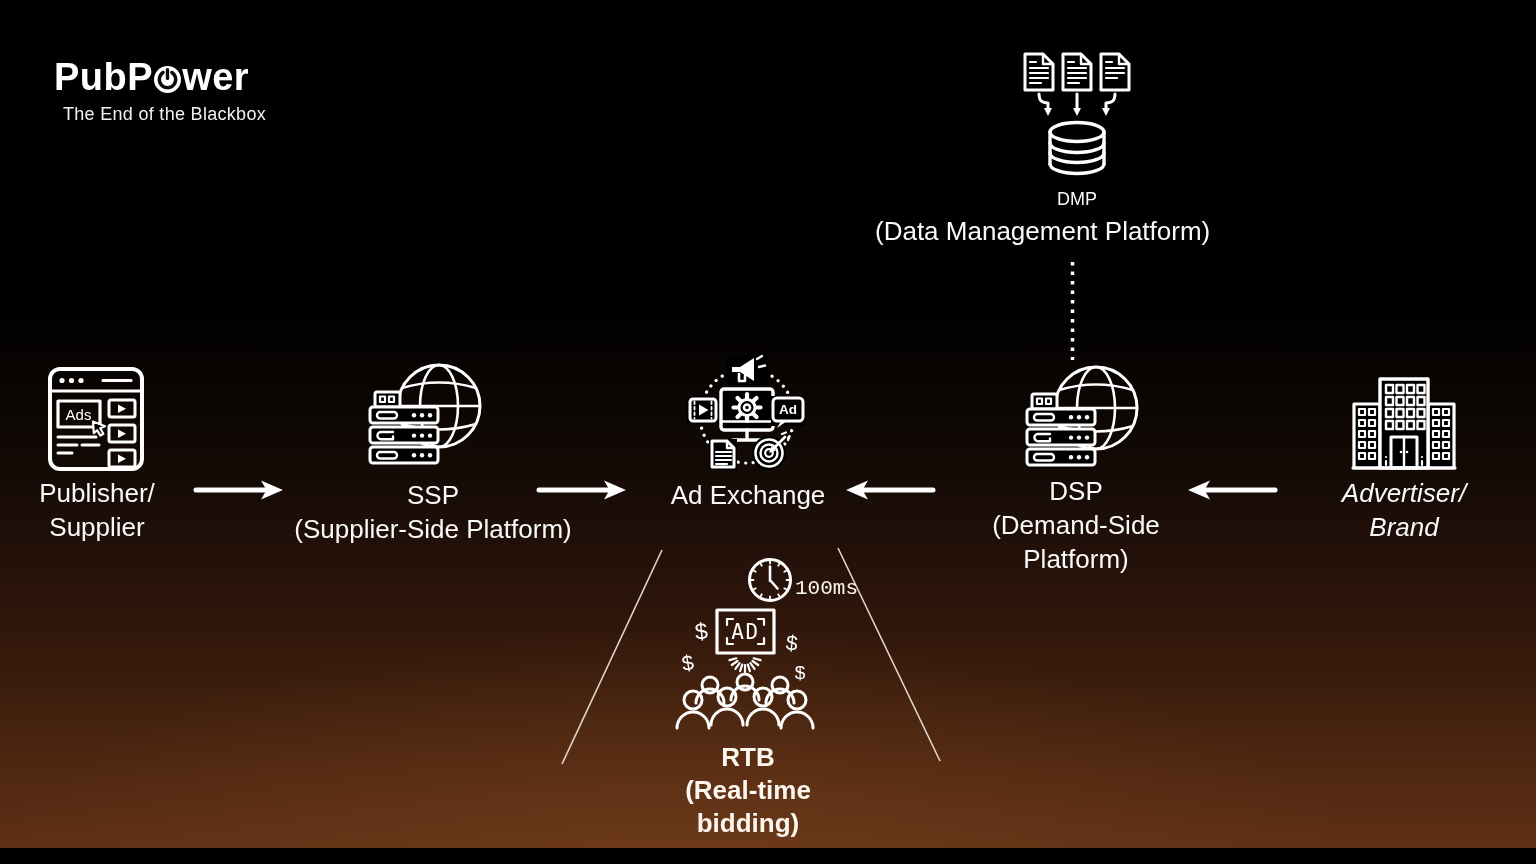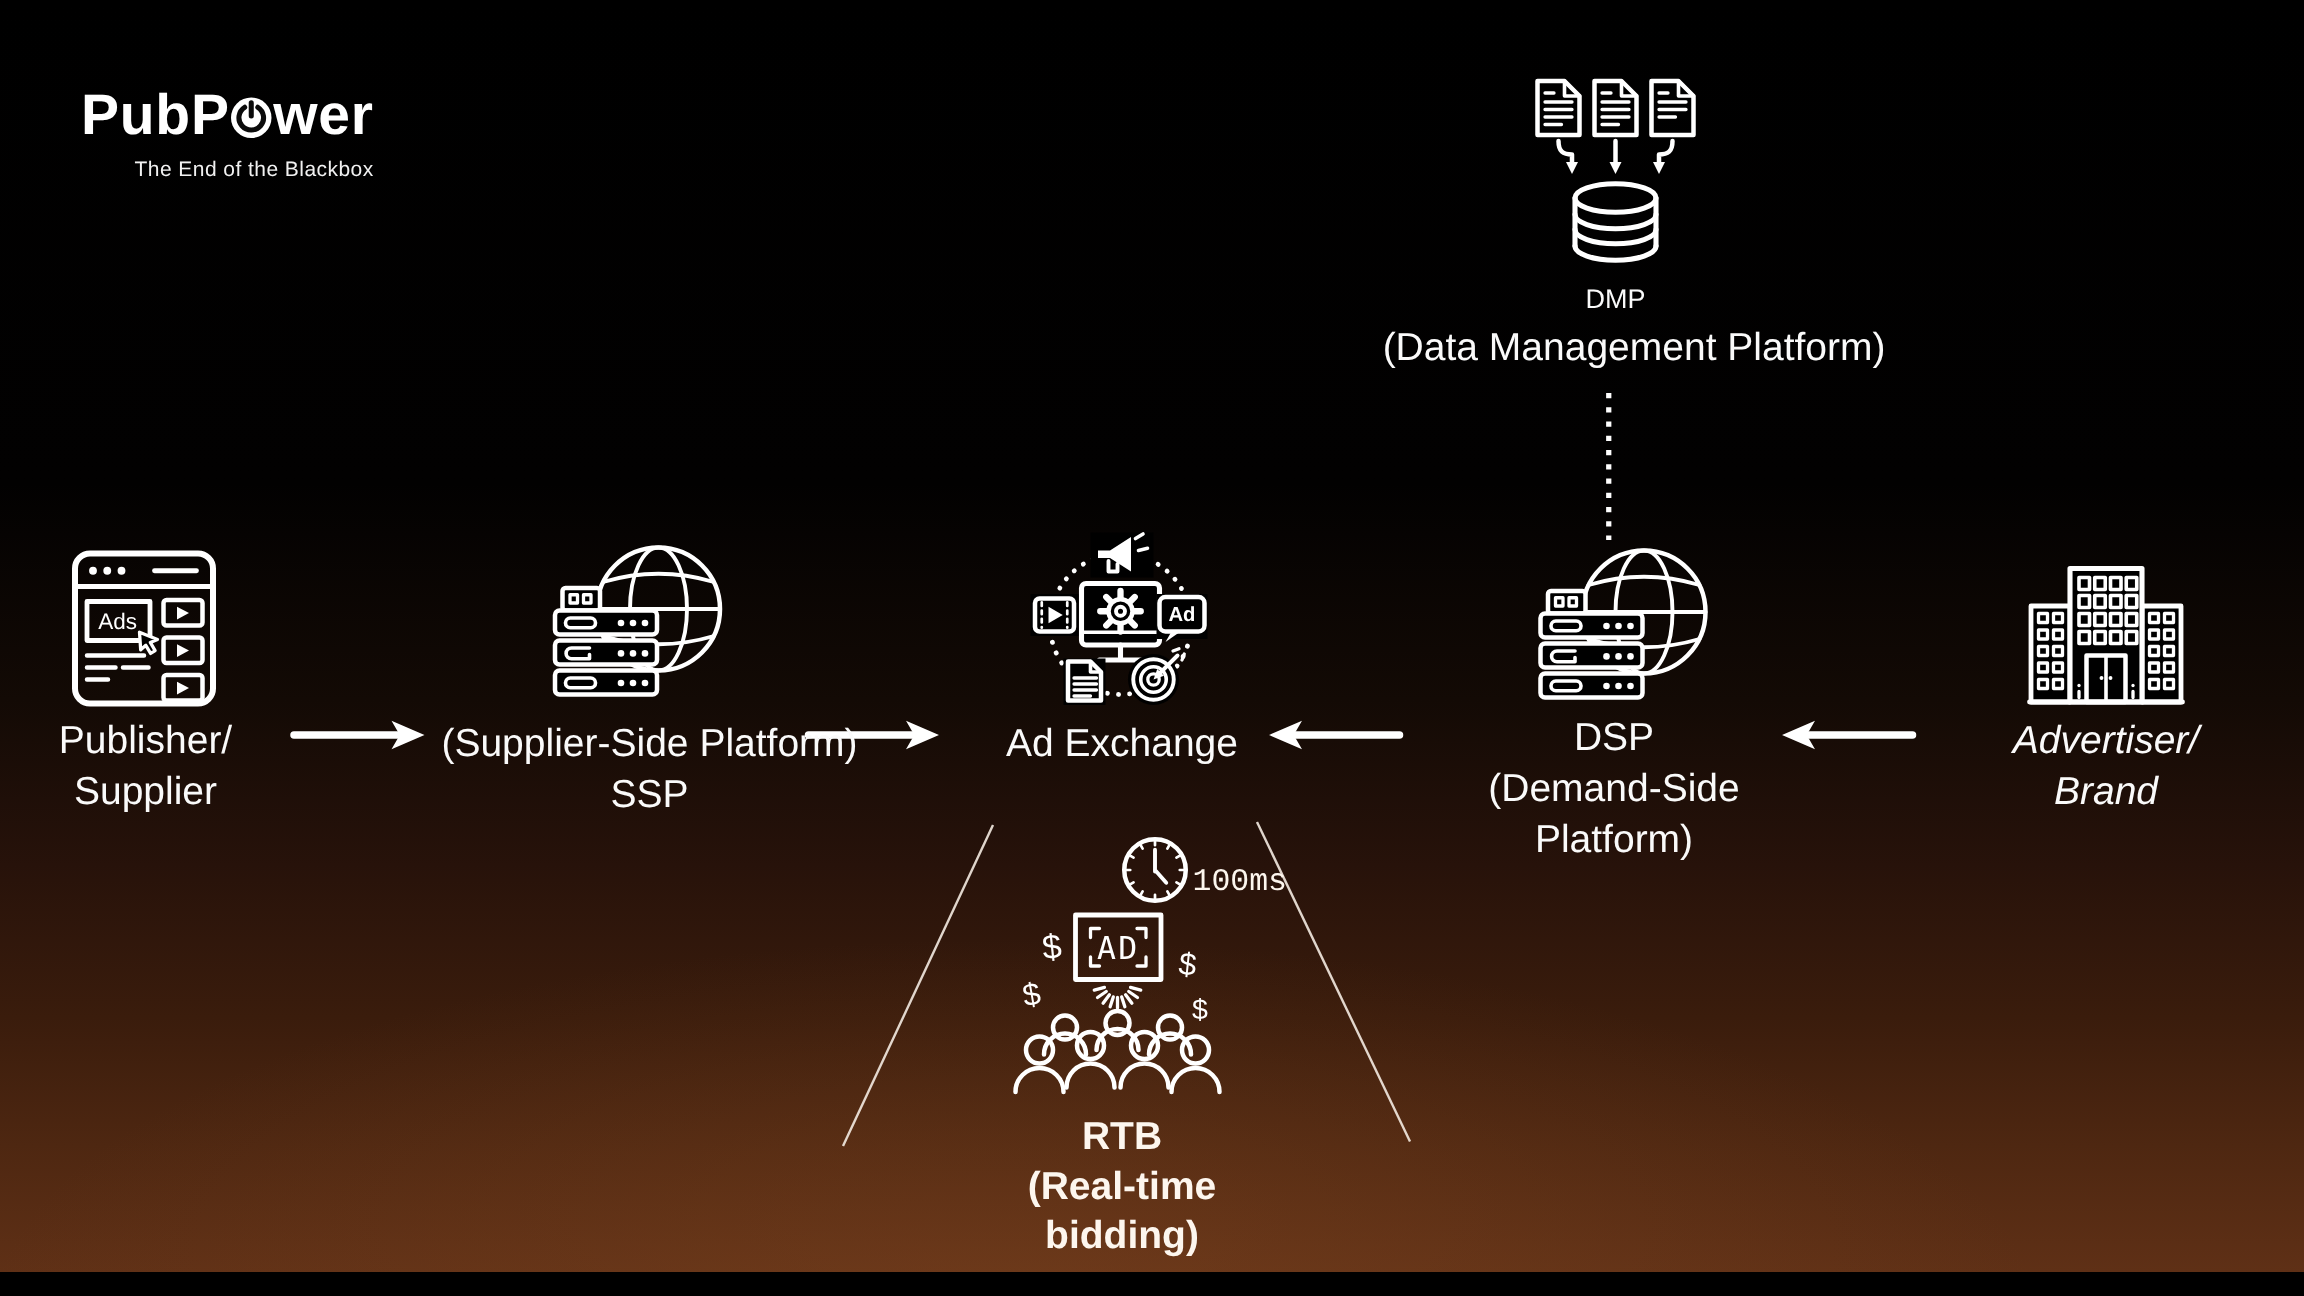--- a/index.html
+++ b/index.html
@@ -15,31 +15,31 @@
   svg { display:block; overflow:visible; }
   .stroke { stroke:#fff; fill:none; stroke-linecap:round; stroke-linejoin:round; }
   .fillw { fill:#fff; stroke:none; }
   .blk { fill:#000; stroke:#fff; stroke-linecap:round; stroke-linejoin:round; }
 
   
   .logo { left:54px; top:56px; }
   .brand { font-size:38px; font-weight:700; letter-spacing:.5px; color:#fff; white-space:nowrap; }
   .power-disc { display:inline-block; width:27px; height:27px; background:#fff; border-radius:50%;
                 vertical-align:baseline; transform:translateY(3px); margin:0 1px; }
-  .tagline { font-size:14px; color:#f1f1f1; margin:5px 0 0 25px; letter-spacing:.3px;text-align:right; }
+  .tagline { font-size:18px; color:#f1f1f1; margin:5px 0 0 9px; letter-spacing:.3px;text-align:right; }
 
   
   .nlabel { text-align:center; font-size:26px; line-height:34px; color:#fafafa; }
   .pub-label  { left:-8px;   top:476px; width:210px; }
   .ssp-label  { left:258px;  top:478px; width:350px; }
   .adx-label  { left:628px;  top:478px; width:240px; }
   .dsp-label  { left:926px;  top:474px; width:300px; }
   .adv-label  { left:1302px; top:476px; width:204px;font-style:italic; }
   .dmp-title    { left:977px; top:183px; width:200px; text-align:center; font-size:18px; line-height:32px; }
-  .dmp-subtitle { left:897px; top:215px; width:360px; text-align:right; font-size:26px; line-height:32px; }
+  .dmp-subtitle { left:875px; top:215px; width:360px; text-align:left; font-size:26px; line-height:32px; }
   .rtb-label  { left:628px; top:741px; width:240px; text-align:center; font-size:26px; line-height:33px; color:#fdf6ee;font-weight:bold; }
   .latency    { left:795px; top:577px; font-size:21px; color:#fdf6ee;font-family:Liberation Mono, monospace; }
 
   
   .publisher-icon  { left:47px;   top:366px; }
   .ssp-icon        { left:366px;  top:361px; }
   .adx-icon        { left:687px;  top:355px; }
   .dsp-icon        { left:1023px; top:363px; }
   .advertiser-icon { left:1351px; top:377px; }
   .dmp-icon        { left:1013px; top:52px;  }
@@ -287,22 +287,22 @@
       <g transform="translate(92,0) scale(-1,1)">
         <use href="#flow-arrow-right" xlink:href="#flow-arrow-right"></use>
       </g>
     </svg>
 
   <div class="abs nlabel pub-label">
     <div>Publisher/</div>
     <div>Supplier</div>
   </div>
   <div class="abs nlabel ssp-label">
+    <div>SSP</div>
     <div>(Supplier-Side Platform)</div>
-    <div>SSP</div>
   </div>
   <div class="abs nlabel adx-label">
     <div>Ad Exchange</div>
   </div>
   <div class="abs nlabel dsp-label">
     <div>DSP</div>
     <div>(Demand-Side</div>
     <div>Platform)</div>
   </div>
   <div class="abs nlabel adv-label">

